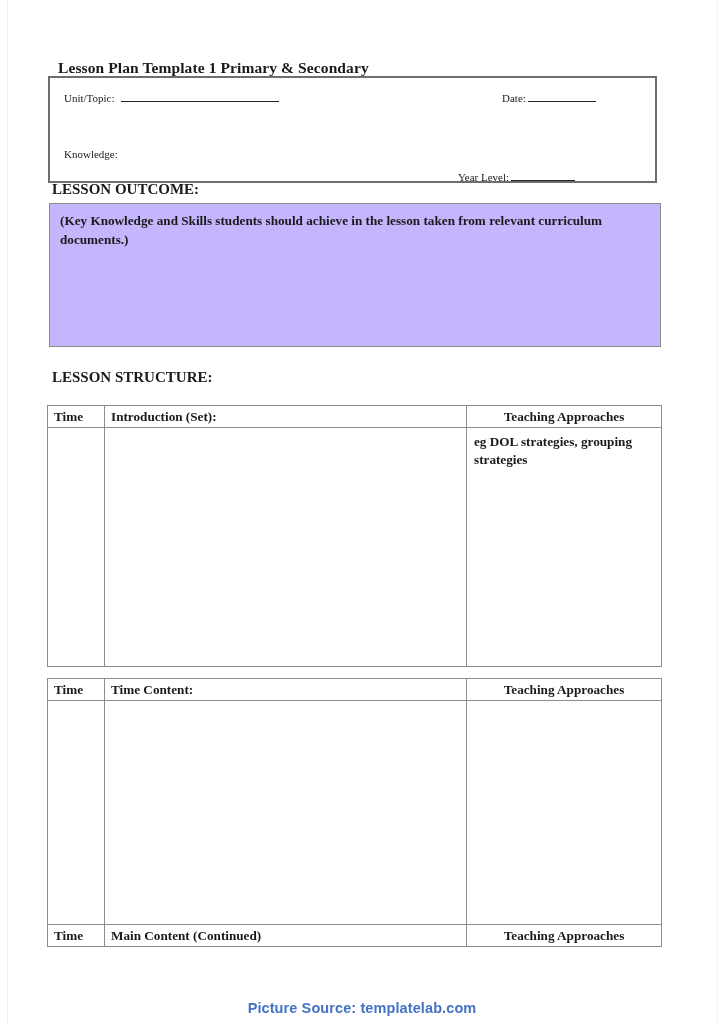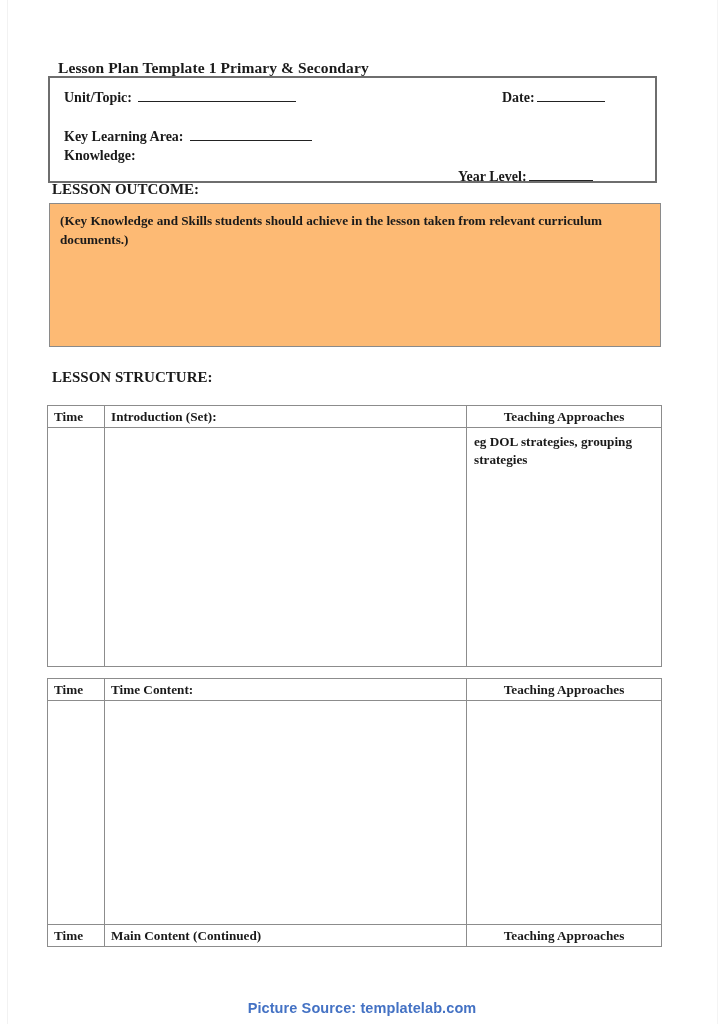--- a/index.html
+++ b/index.html
@@ -61,22 +61,22 @@
     left: 48px;
     top: 76px;
     width: 609px;
     height: 107px;
     border: 2px solid #6e6e6e;
     box-sizing: border-box;
     background: #fff;
   }
   .field {
     position: absolute;
-    font-size: 14px;
-    font-weight: bold;
+    font-size: 11px;
+    font-weight: normal;
     white-space: nowrap;
     display: flex;
     align-items: baseline;
   }
   .field .blank {
     display: inline-block;
     border-bottom: 1.6px solid #222;
     height: 13px;
     margin-left: 6px;
   }
@@ -101,21 +101,21 @@
   .h-lesson-structure { left: 52px; top: 369px; }
 
   .outcome-box {
     position: absolute;
     left: 49px;
     top: 203px;
     width: 612px;
     height: 144px;
     border: 1.6px solid #8a8a8a;
     box-sizing: border-box;
-    background: #fdba74;
+    background: #c4b5fd;
     text-decoration: underline;
   }
   .outcome-note {
     position: absolute;
     left: 10px;
     top: 8px;
     width: 560px;
     font-size: 13.2px;
     font-weight: bold;
     line-height: 1.42;
@@ -188,24 +188,20 @@
     <div class="field f-unit">
       <span>Unit/Topic:</span>
       <span class="blank"></span>
     </div>
 
     <div class="field f-date">
       <span>Date:</span>
       <span class="blank"></span>
     </div>
 
-    <div class="field f-kla">
-      <span>Key Learning Area:</span>
-      <span class="blank"></span>
-    </div>
 
     <div class="field f-year">
       <span>Year Level:</span>
       <span class="blank"></span>
     </div>
 
     <div class="field f-outcomes">
       <span>Knowledge:</span>
     </div>
 

